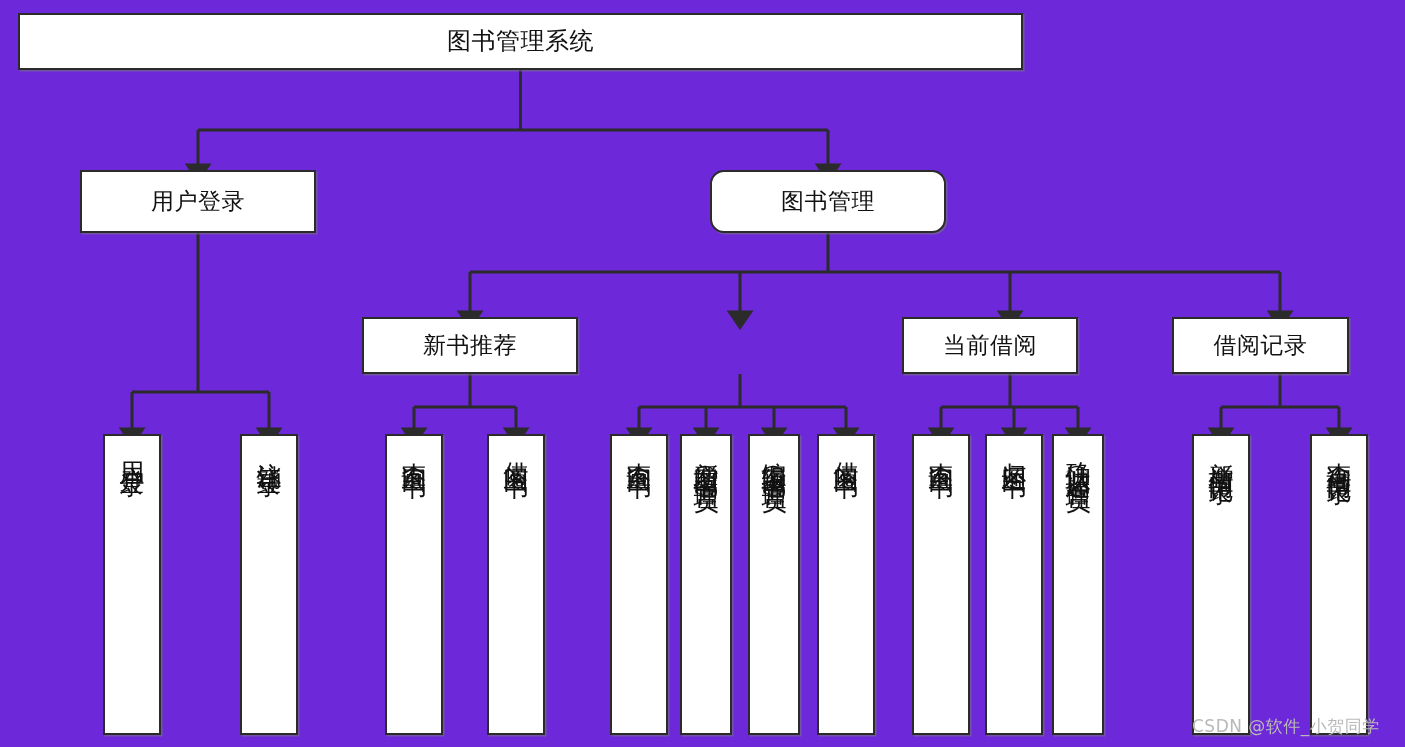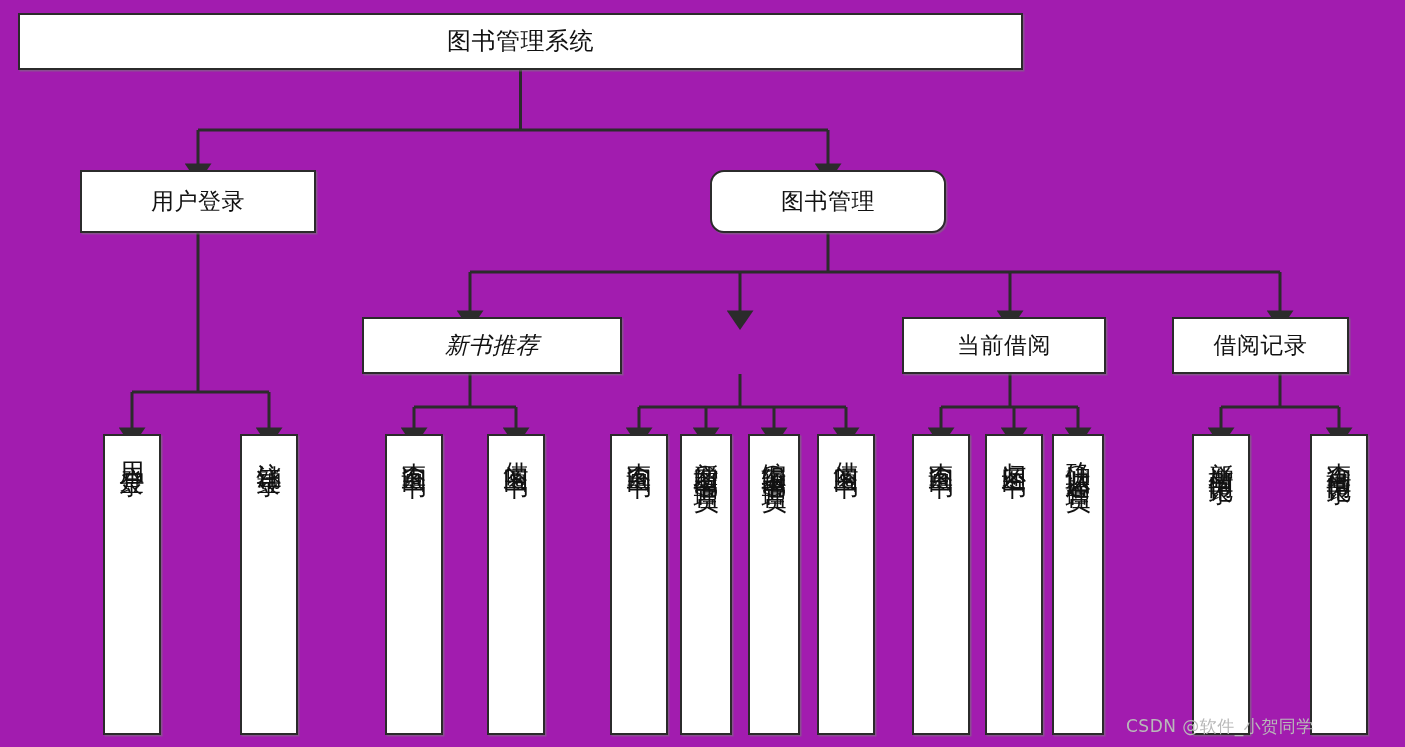--- a/index.html
+++ b/index.html
@@ -8,21 +8,21 @@
     padding: 0;
     background: #ffffff;
   }
   body {
     font-family: "DejaVu Sans", "Liberation Sans", sans-serif;
   }
   #canvas {
     position: relative;
     width: 1405px;
     height: 747px;
-    background: #a21caf;
+    background: #6d28d9;
     overflow: hidden;
   }
   svg#wires {
     position: absolute;
     left: 0;
     top: 0;
     width: 1405px;
     height: 747px;
     pointer-events: none;
   }
@@ -122,24 +122,24 @@
     <span class="label">图书管理系统</span>
   </div>
 
   <div class="node horiz" style="left: 80px; top: 170px; width: 236px; height: 63px;">
     <span class="label">用户登录</span>
   </div>
   <div class="node horiz" style="left: 710px; top: 170px; width: 236px; height: 63px; border-radius: 14px;">
     <span class="label">图书管理</span>
   </div>
 
-  <div class="node horiz" style="left: 362px; top: 317px; width: 260px; height: 57px; font-style: italic;">
+  <div class="node horiz" style="left: 362px; top: 317px; width: 216px; height: 57px;">
     <span class="label">新书推荐</span>
   </div>
-  <div class="node horiz" style="left: 902px; top: 317px; width: 204px; height: 57px;">
+  <div class="node horiz" style="left: 902px; top: 317px; width: 176px; height: 57px;">
     <span class="label">当前借阅</span>
   </div>
   <div class="node horiz" style="left: 1172px; top: 317px; width: 177px; height: 57px;">
     <span class="label">借阅记录</span>
   </div>
 
   <div class="node vert" style="left: 103px; top: 434px; width: 58px; height: 301px;">
     <span class="label">用户登录</span>
   </div>
   <div class="node vert" style="left: 240px; top: 434px; width: 58px; height: 301px;">
@@ -176,14 +176,14 @@
     <span class="label">确认归还（管理员）</span>
   </div>
 
   <div class="node vert" style="left: 1192px; top: 434px; width: 58px; height: 301px;">
     <span class="label">新增借阅记录</span>
   </div>
   <div class="node vert" style="left: 1310px; top: 434px; width: 58px; height: 301px;">
     <span class="label">查询借阅记录</span>
   </div>
 
-  <div id="watermark" style="left: 1126px; top: 715px;">CSDN @软件_小贺同学</div>
+  <div id="watermark" style="left: 1192px; top: 715px;">CSDN @软件_小贺同学</div>
 </div>
 
 </body></html>

